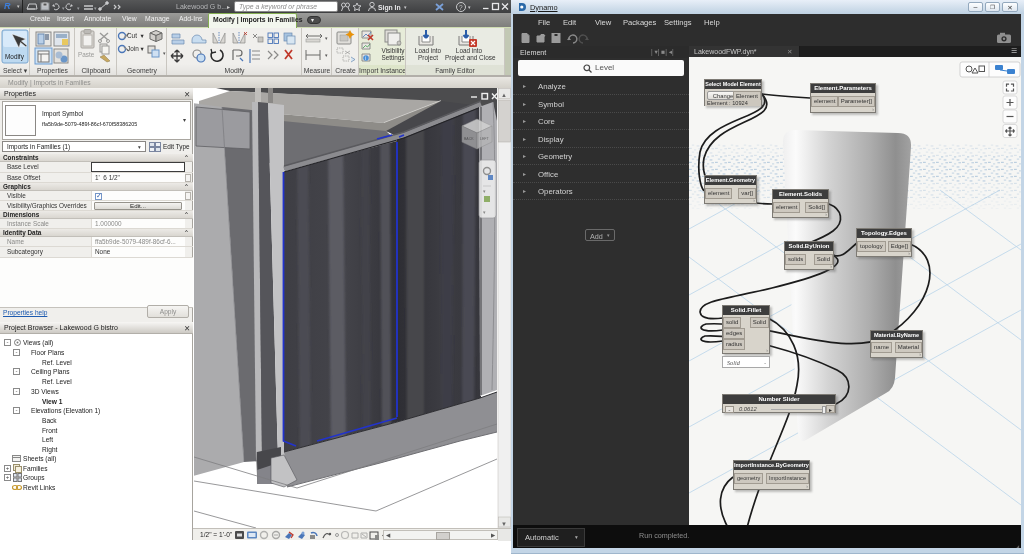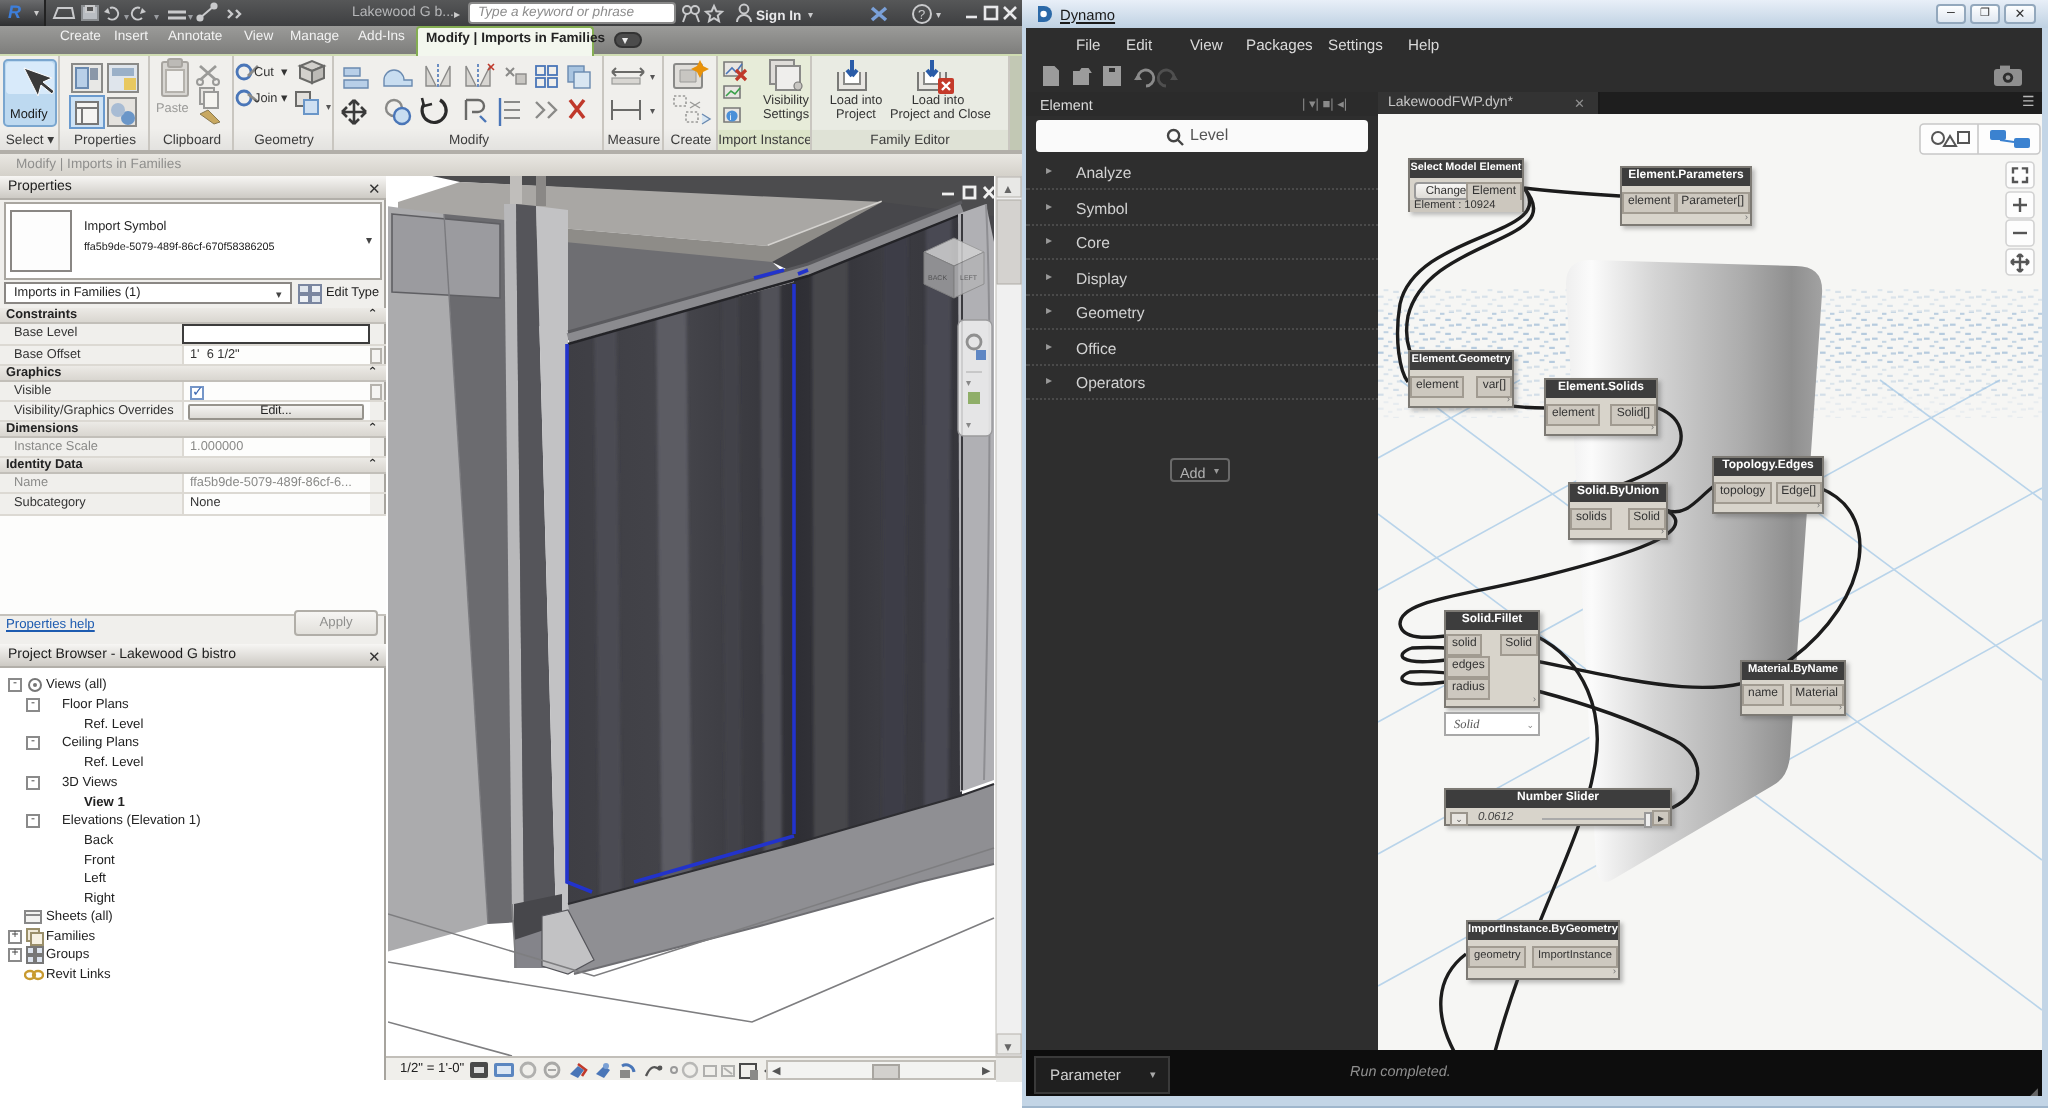--- a/index.html
+++ b/index.html
@@ -800,21 +800,21 @@
         <div class="nh" style="font-size:5.6px;">ImportInstance.ByGeometry</div>
         <div class="prt" style="left:0;top:12px;font-size:5.6px;">geometry</div>
         <div class="prt" style="right:0;top:12px;font-size:5.6px;">ImportInstance</div>
         <div class="dots">›</div>
       </div>
     </div>
     <div class="a" style="left:0;top:14px;width:2px;height:536px;background:#c3d5e6;"></div>
     <div class="a" style="left:510px;top:14px;width:3px;height:536px;background:#c3d5e6;"></div>
     <div id="dyn-run">
       <div class="a" style="left:4px;top:3px;width:68px;height:19px;background:#1f1f1f;border:1px solid #3a3a3a;">
-        <span class="tx" style="left:7px;top:4px;font-size:7.6px;color:#d0d0d0;">Parameter</span>
+        <span class="tx" style="left:7px;top:4px;font-size:7.6px;color:#d0d0d0;">Automatic</span>
         <span class="tx" style="left:57px;top:5px;font-size:5.5px;color:#aaa;">▾</span>
       </div>
-      <span class="tx" style="left:126px;top:6px;font-size:7.2px;font-style:italic;color:#8f8f8f;margin-left:36px;">Run completed.</span>
+      <span class="tx" style="left:126px;top:6px;font-size:7.2px;color:#8f8f8f;">Run completed.</span>
       <span class="tx" style="right:2px;bottom:0px;font-size:6px;color:#666;">◢</span>
     </div>
     <div id="dyn-edge"></div>
   </div>
 </div>
 
 </body></html>

